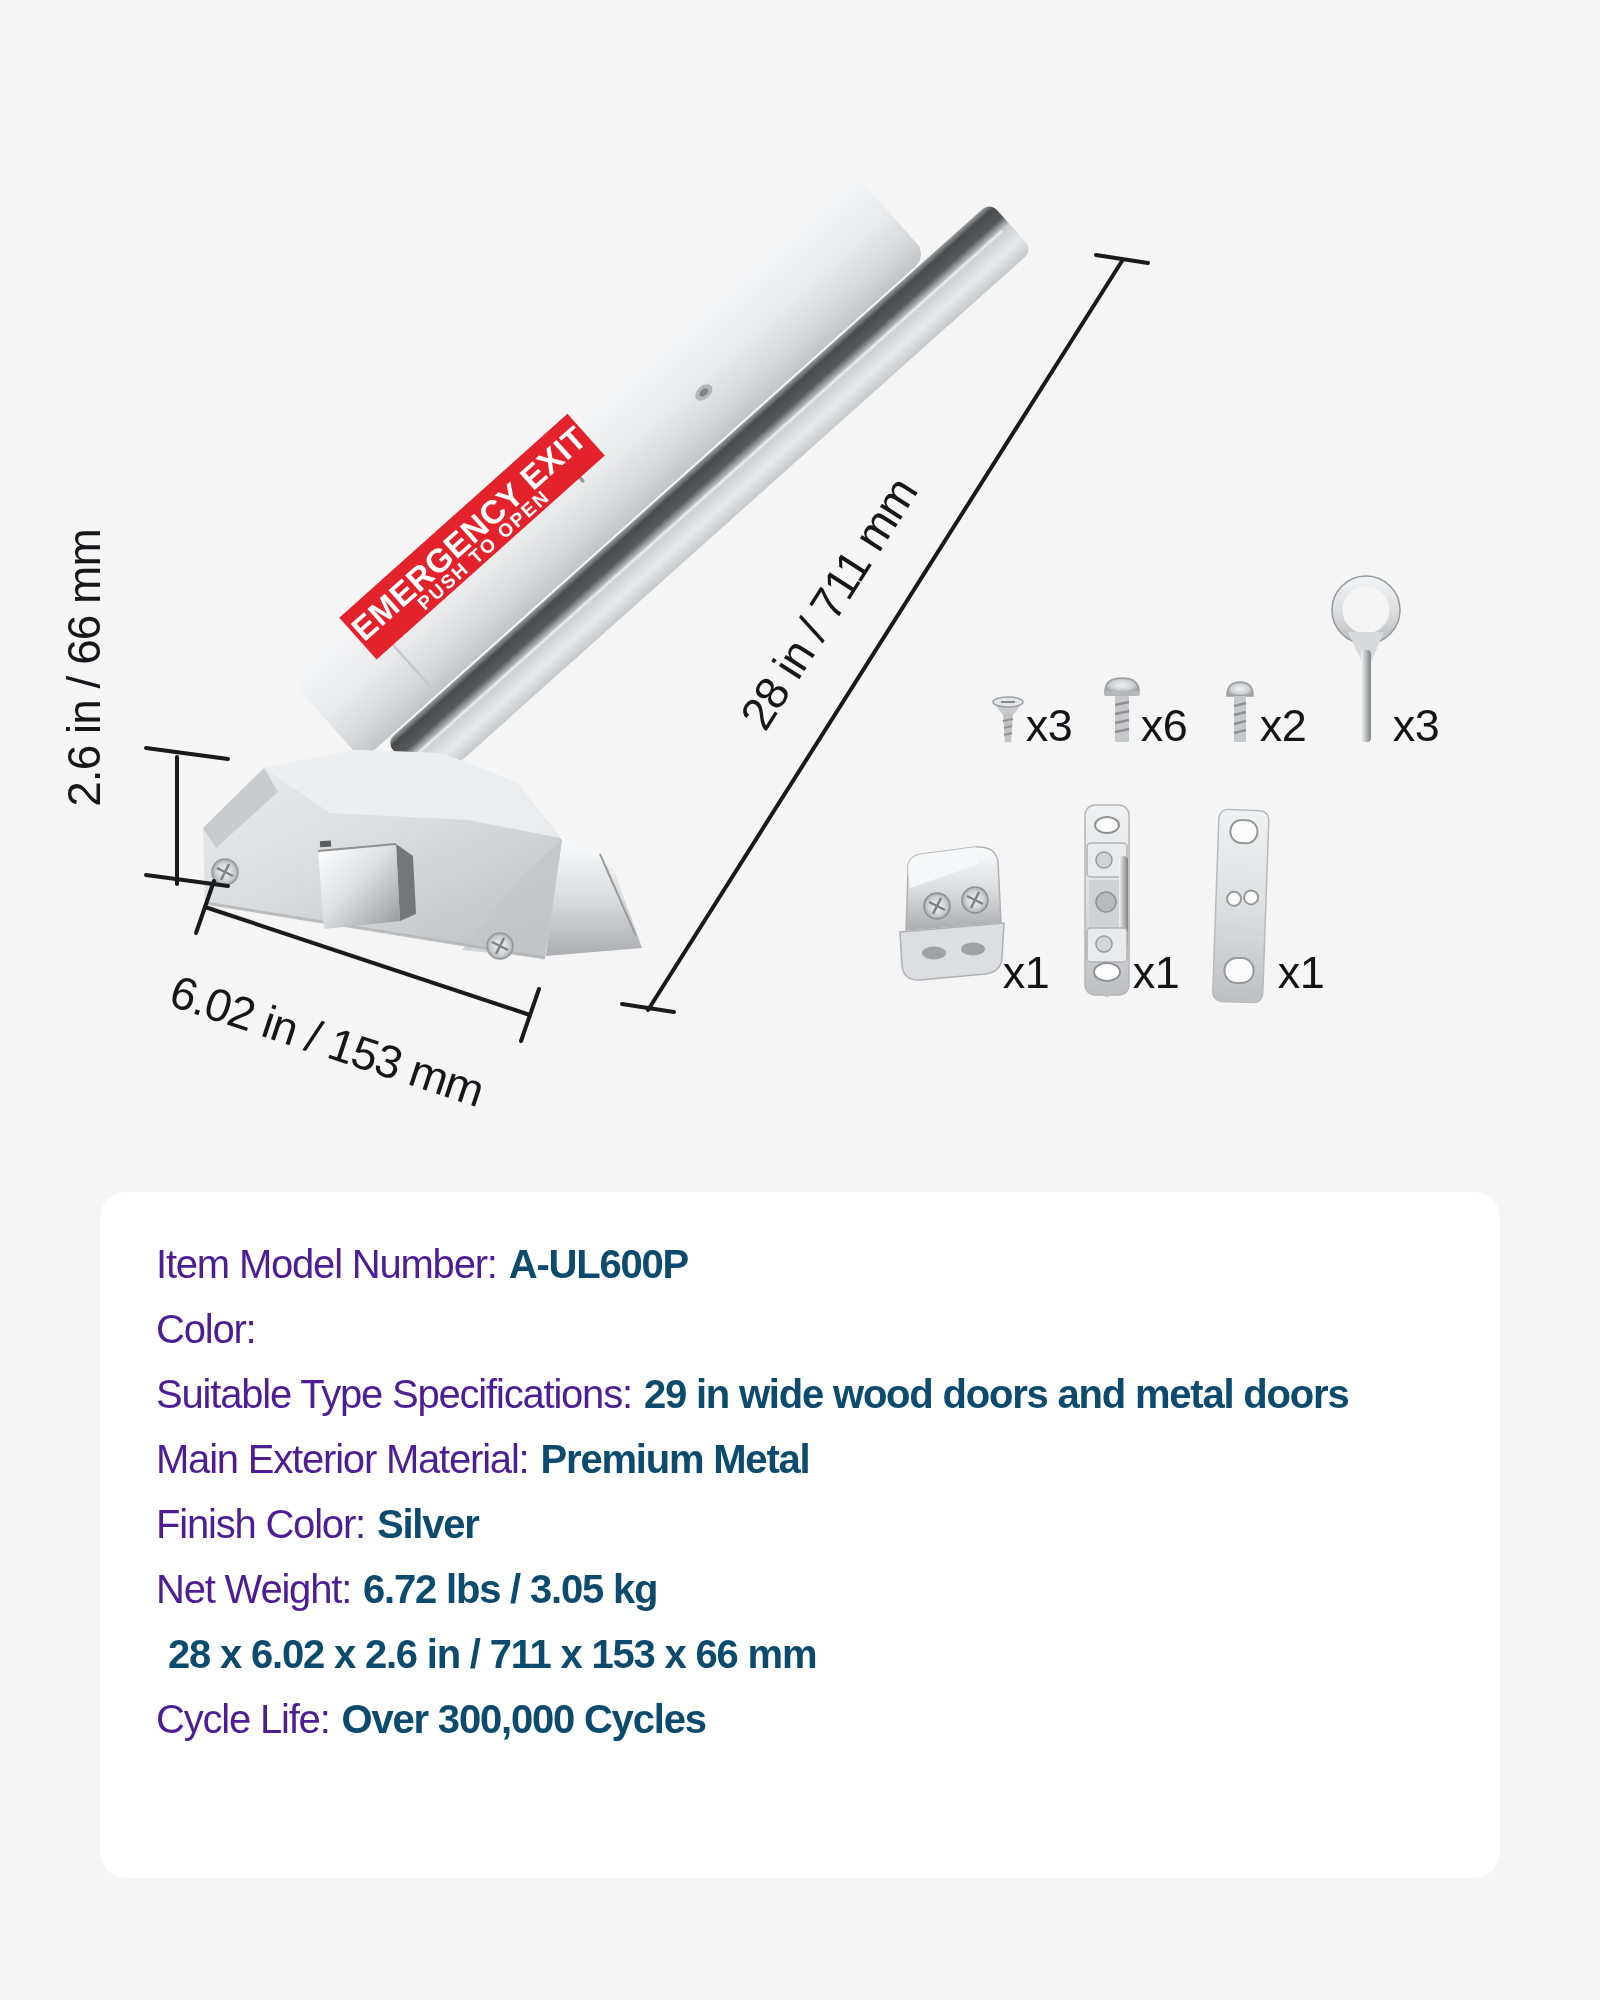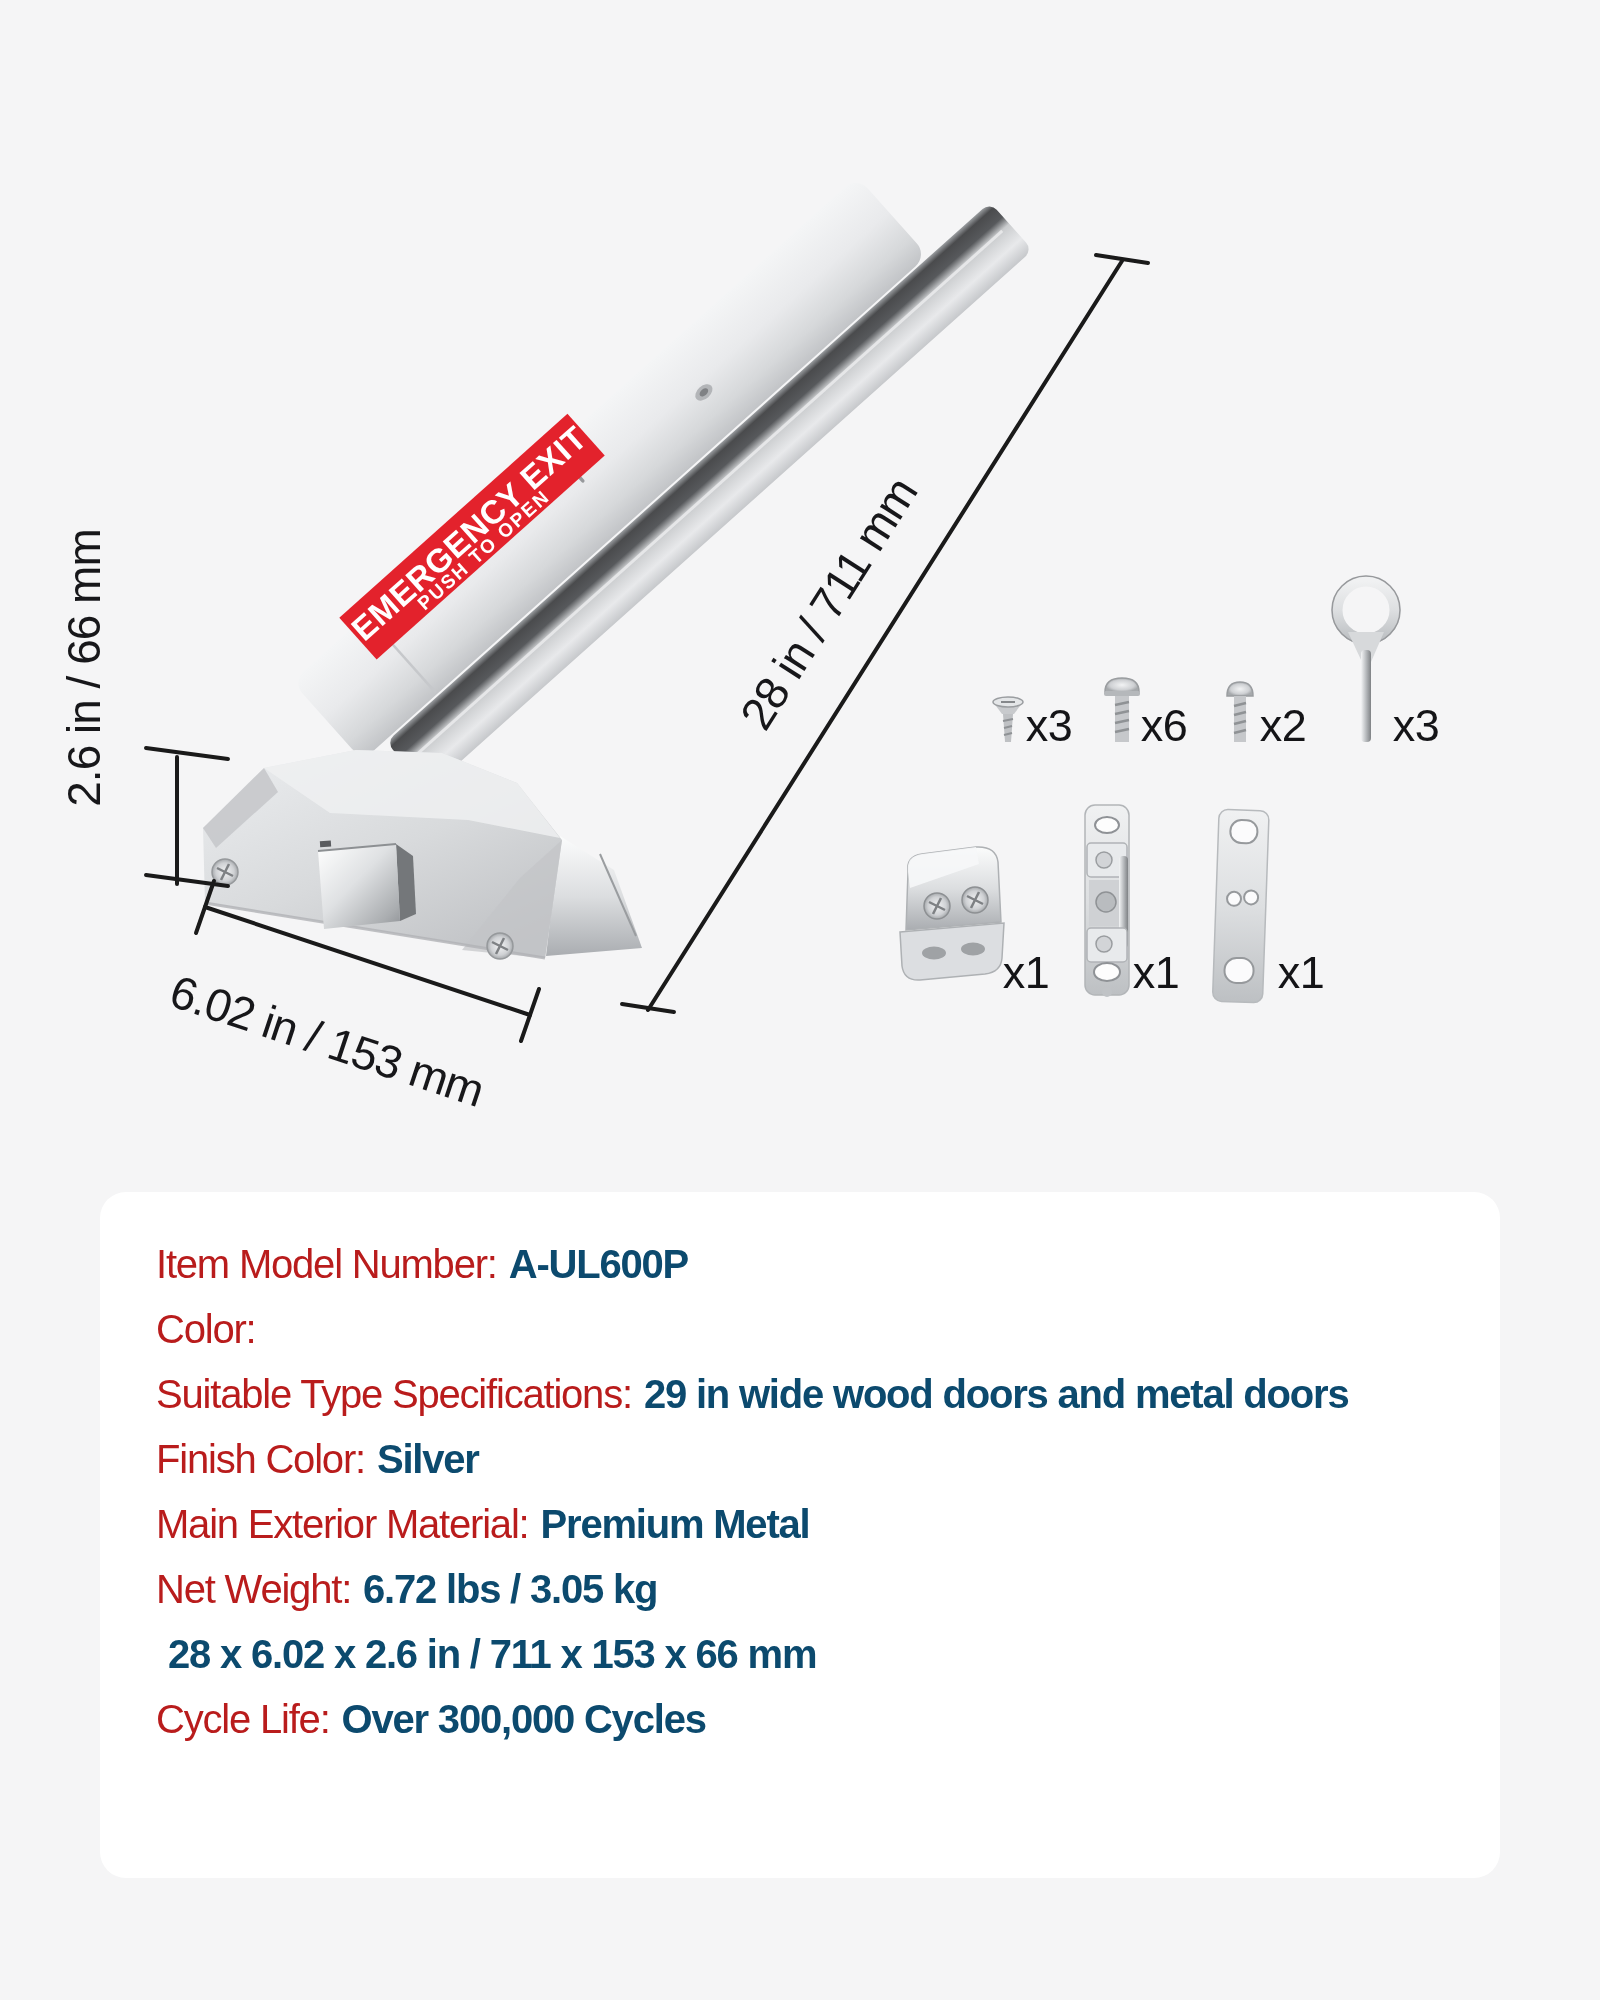--- a/index.html
+++ b/index.html
@@ -17,21 +17,21 @@
   
   .spec-card{
     position:absolute;left:100px;top:1192px;width:1400px;height:686px;
     background:#ffffff;border-radius:26px;box-sizing:border-box;
     padding:50px 20px 0 56px;
   }
   .spec-row{
     display:flex;align-items:baseline;height:65px;white-space:nowrap;
     font-size:40px;letter-spacing:-1.2px;color:#161616;
   }
-  .spec-label{font-weight:400;color:#b91c1c;}
+  .spec-label{font-weight:400;color:#4c1d95;}
   .spec-value{font-weight:700;color:#0c4a6e;margin-left:12px;}
 </style>
 </head>
 <body>
 
 <div class="canvas">
 
   <svg class="scene" width="1600" height="1192" viewBox="0 0 1600 1192">
     <defs>
       <linearGradient id="gBar" x1="0" y1="0" x2="0" y2="1">
@@ -240,28 +240,28 @@
       <span class="spec-value">A-UL600P</span>
     </div>
     <div class="spec-row">
       <span class="spec-label">Color:</span>
     </div>
     <div class="spec-row">
       <span class="spec-label">Suitable Type Specifications:</span>
       <span class="spec-value">29 in wide wood doors and metal doors</span>
     </div>
     <div class="spec-row">
+      <span class="spec-label">Main Exterior Material:</span>
+      <span class="spec-value">Premium Metal</span>
+    </div>
+    <div class="spec-row">
       <span class="spec-label">Finish Color:</span>
       <span class="spec-value">Silver</span>
     </div>
     <div class="spec-row">
-      <span class="spec-label">Main Exterior Material:</span>
-      <span class="spec-value">Premium Metal</span>
-    </div>
-    <div class="spec-row">
       <span class="spec-label">Net Weight:</span>
       <span class="spec-value">6.72 lbs / 3.05 kg</span>
     </div>
     <div class="spec-row">
       <span class="spec-value">28 x 6.02 x 2.6 in / 711 x 153 x 66 mm</span>
     </div>
     <div class="spec-row">
       <span class="spec-label">Cycle Life:</span>
       <span class="spec-value">Over 300,000 Cycles</span>
     </div>

